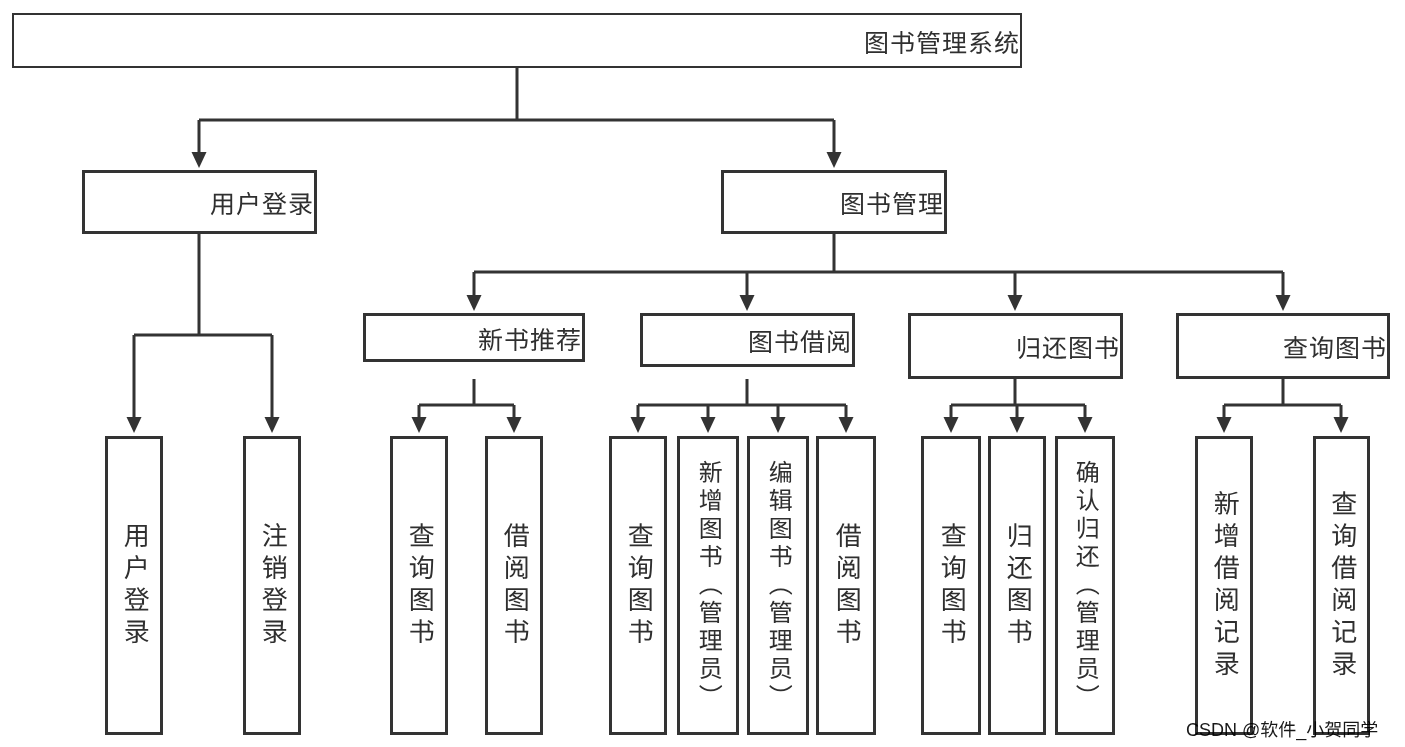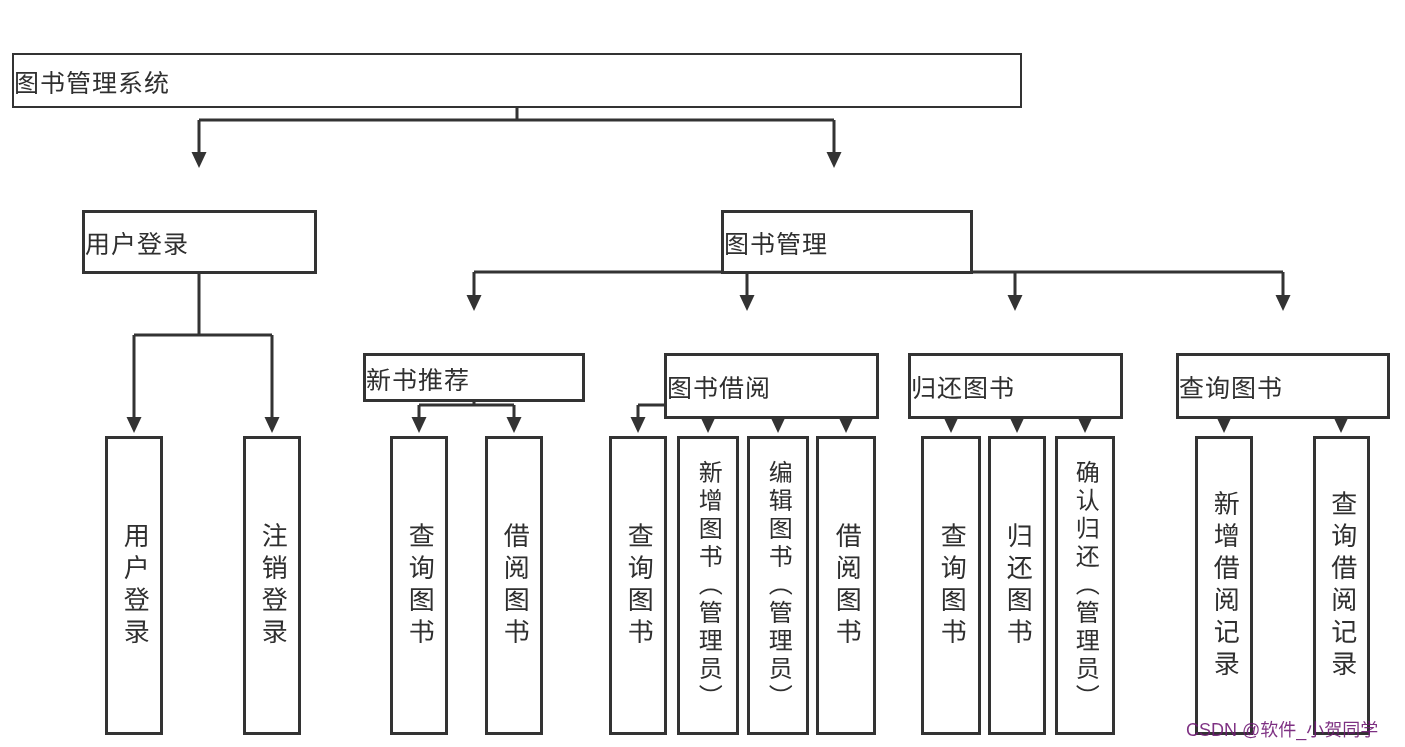--- a/index.html
+++ b/index.html
@@ -24,26 +24,25 @@
     pointer-events: none;
   }
   
   .hbox {
     position: absolute;
     box-sizing: border-box;
     border: 3px solid #333333;
     background: #ffffff;
     display: flex;
     align-items: center;
-    justify-content: flex-start;
+    justify-content: flex-end;
     color: #2f2f2f;
     font-size: 25px;
     letter-spacing: 1px;
     white-space: nowrap;
-    margin-top: 40px;
   }
   .hbox.root {
     border-width: 2px;
   }
   
   .vbox {
     position: absolute;
     top: 436px;
     height: 299px;
     box-sizing: border-box;
@@ -64,21 +63,21 @@
   }
   .vtext.long {
     font-size: 24px;
     letter-spacing: 4px;
   }
   .watermark {
     position: absolute;
     left: 1186px;
     top: 715px;
     width: 215px;
-    color: #701a75;
+    color: #000000;
     font-size: 18px;
     white-space: nowrap;
     opacity: 0.9;
   }
 </style>
 </head>
 <body>
 
 <div class="canvas">
 
@@ -122,28 +121,28 @@
     </g>
   </svg>
 
   <div class="hbox root" style="left:12px;top:13px;width:1010px;height:55px">
     <span>图书管理系统</span>
   </div>
 
   <div class="hbox" style="left:82px;top:170px;width:235px;height:64px">
     <span>用户登录</span>
   </div>
-  <div class="hbox" style="left:721px;top:170px;width:252px;height:64px">
+  <div class="hbox" style="left:721px;top:170px;width:226px;height:64px">
     <span>图书管理</span>
   </div>
 
   <div class="hbox" style="left:363px;top:313px;width:222px;height:49px">
     <span>新书推荐</span>
   </div>
-  <div class="hbox" style="left:664px;top:313px;width:215px;height:66px">
+  <div class="hbox" style="left:640px;top:313px;width:215px;height:54px">
     <span>图书借阅</span>
   </div>
   <div class="hbox" style="left:908px;top:313px;width:215px;height:66px">
     <span>归还图书</span>
   </div>
   <div class="hbox" style="left:1176px;top:313px;width:214px;height:66px">
     <span>查询图书</span>
   </div>
 
   <div class="vbox" style="left:105px;width:58px">

